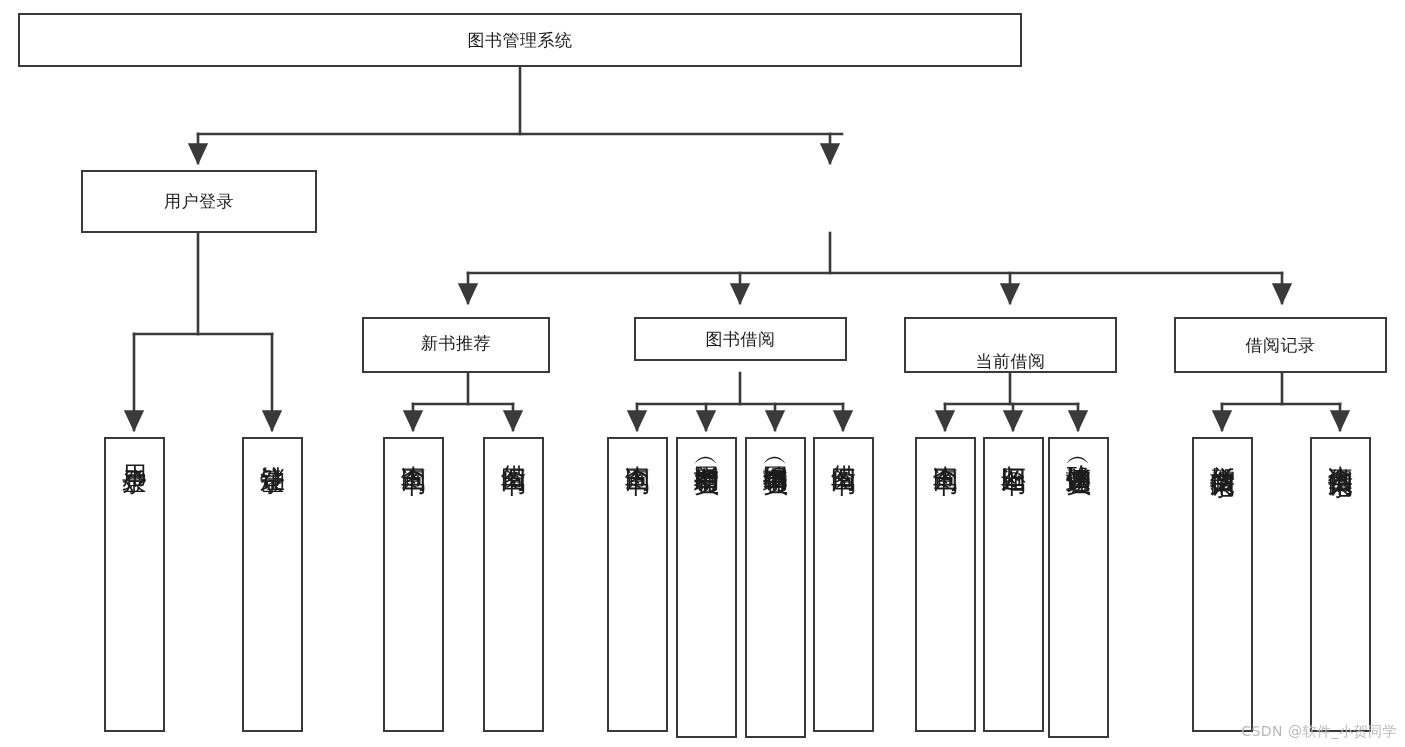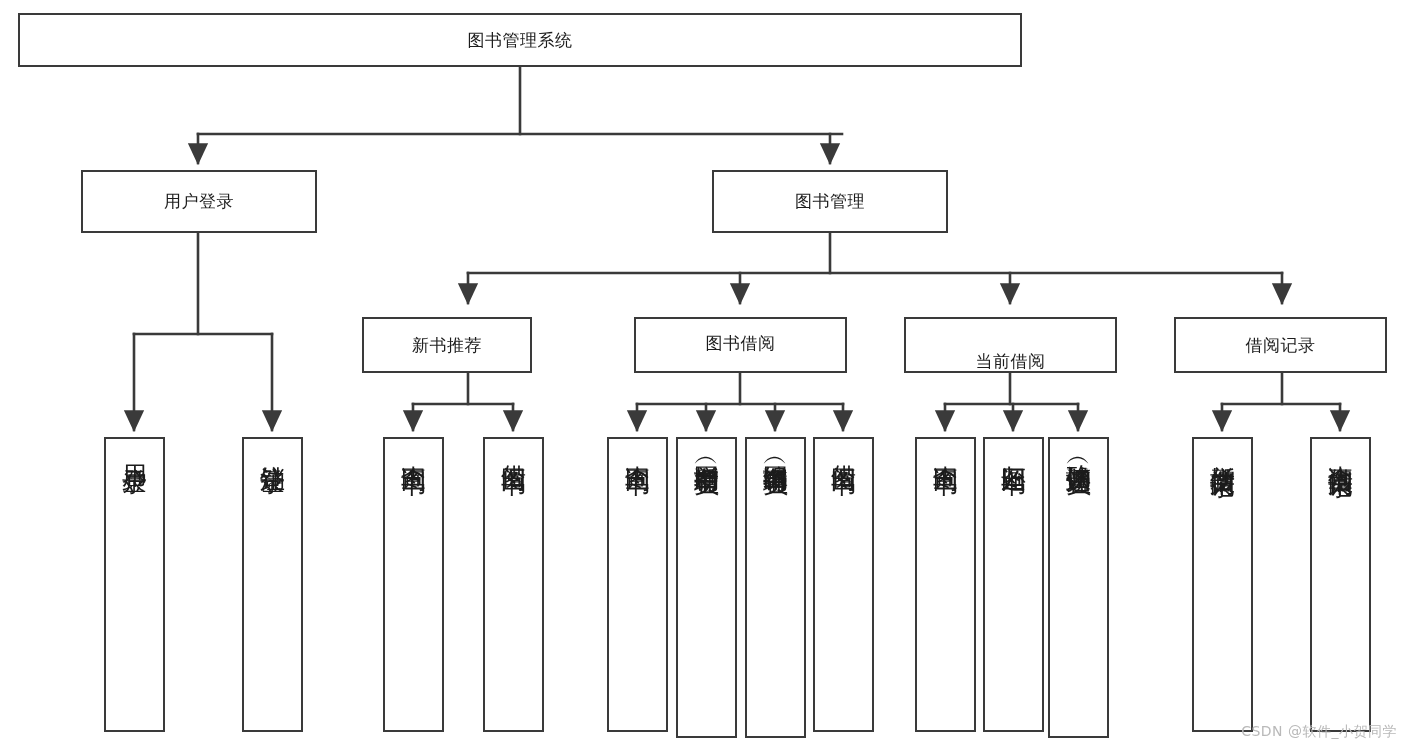--- a/index.html
+++ b/index.html
@@ -123,28 +123,25 @@
     </g>
   </svg>
 
   <div class="node h" style="left:18px; top:13px; width:1004px; height:54px;">
     <span class="lbl">图书管理系统</span>
   </div>
 
   <div class="node h" style="left:81px; top:170px; width:236px; height:63px;">
     <span class="lbl">用户登录</span>
   </div>
-  <div class="node h" style="left:712px; top:170px; width:236px; height:63px;">
-    <span class="lbl">图书管理</span>
-  </div>
 
-  <div class="node h" style="left:362px; top:317px; width:170px; height:56px;">
+  <div class="node h" style="left:362px; top:317px; width:188px; height:56px;font-family:Liberation Mono, monospace;">
     <span class="lbl">新书推荐</span>
   </div>
-  <div class="node h" style="left:634px; top:317px; width:213px; height:56px;font-family:Liberation Mono, monospace;">
+  <div class="node h" style="left:634px; top:317px; width:213px; height:44px;">
     <span class="lbl">图书借阅</span>
   </div>
   <div class="node h" style="left:904px; top:317px; width:213px; height:56px;align-items:flex-end;">
     <span class="lbl">当前借阅</span>
   </div>
   <div class="node h" style="left:1174px; top:317px; width:213px; height:56px;">
     <span class="lbl">借阅记录</span>
   </div>
 
   <div class="node v" style="left:104px; top:437px; width:61px; height:295px;">

